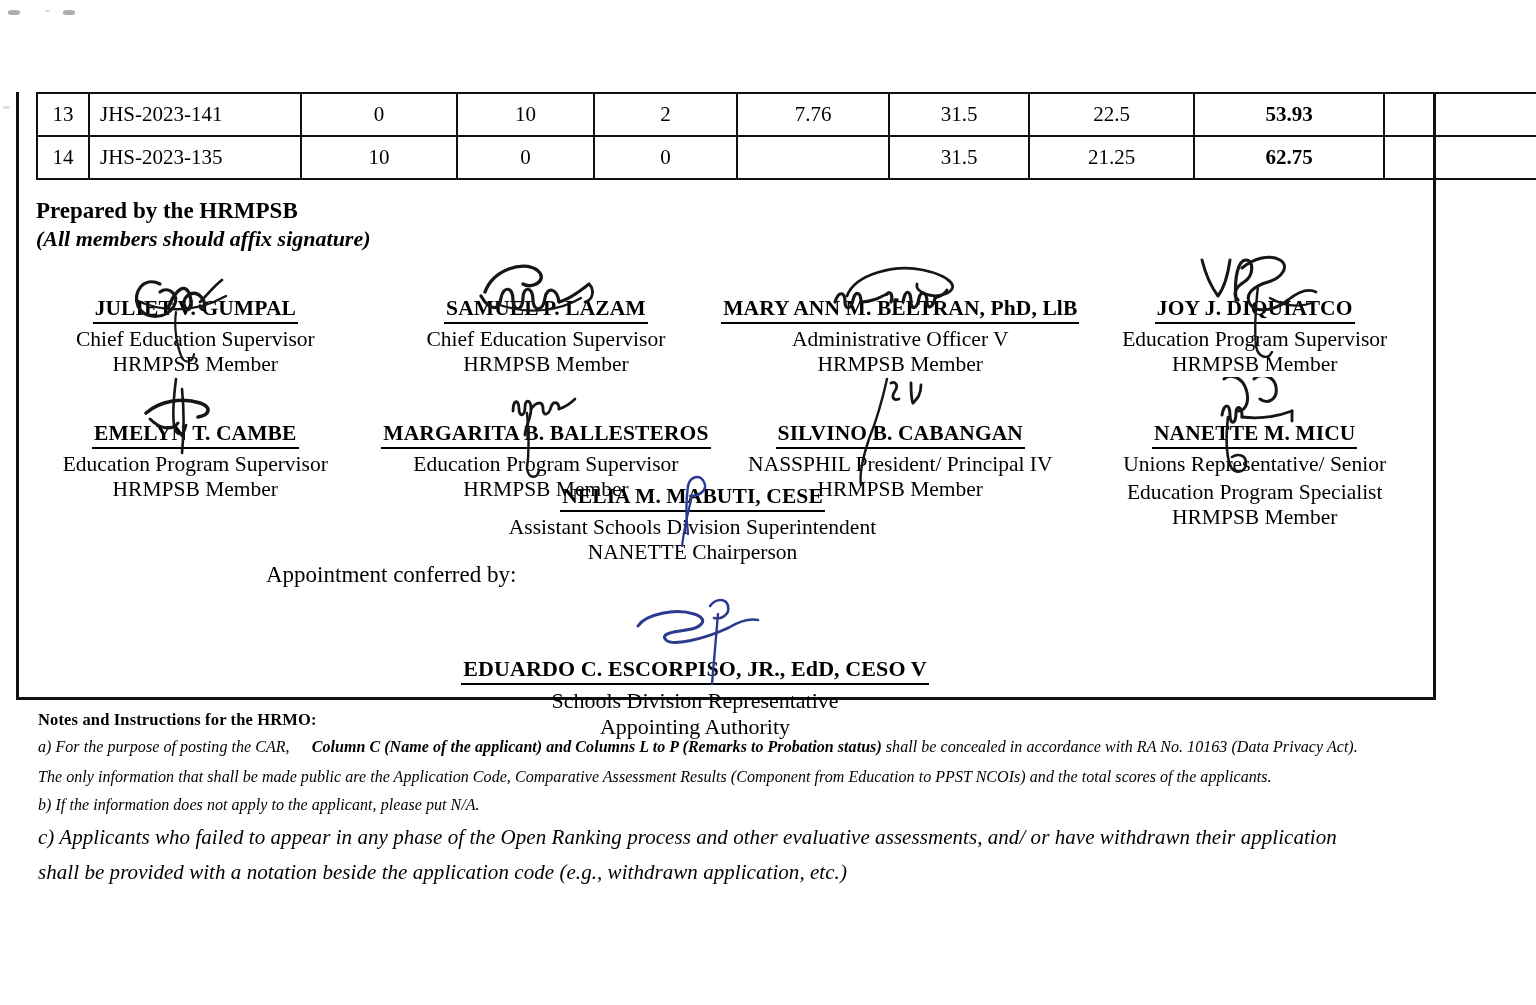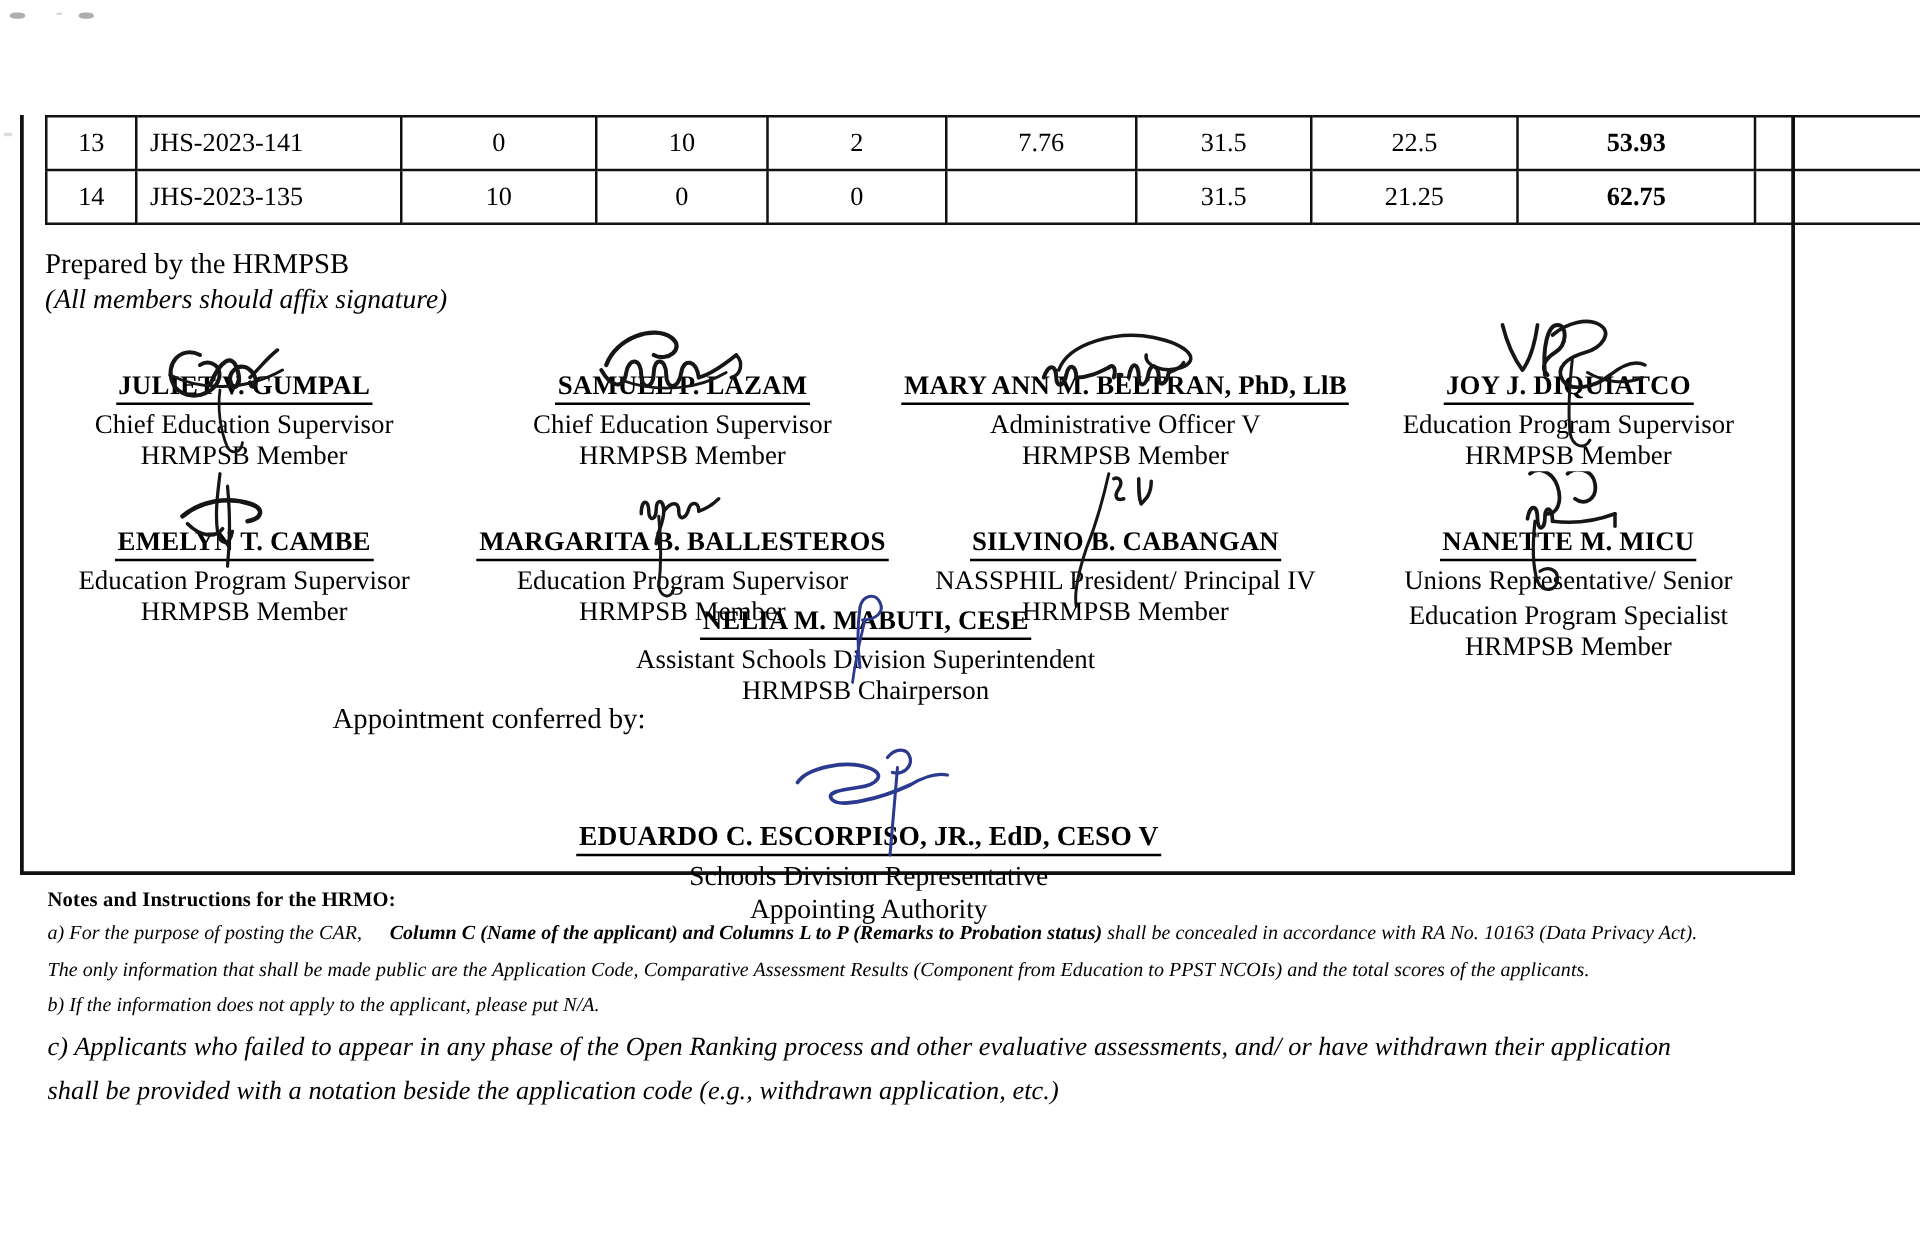--- a/index.html
+++ b/index.html
@@ -53,38 +53,39 @@
     font-size: 21px;
   }
   #results-table td {
     border: 2px solid #111;
     height: 41px;
     text-align: center;
     vertical-align: middle;
     padding: 0 4px;
     line-height: 1.1;
   }
-  #results-table td.c-no   { width: 30px;  text-align: center; padding: 0 20px; }
+  #results-table td.c-no   { width: 30px;  text-align: center; padding: 0 10px; }
   #results-table td.c-code { width: 196px; text-align: left; padding-left: 10px; }
   #results-table td.c-v1   { width: 146px; }
   #results-table td.c-v2   { width: 127px; }
   #results-table td.c-v3   { width: 133px; }
   #results-table td.c-v4   { width: 142px; }
   #results-table td.c-v5   { width: 130px; }
   #results-table td.c-v6   { width: 155px; }
   #results-table td.c-total{ width: 180px; font-weight: bold; }
   #results-table td.c-rem  { width: 145px; }
 
   
   #prepared-by {
     position: absolute;
     left: 36px;
     top: 196px;
     font-size: 23px;
     line-height: 1.28;
+    font-weight: bold;
   }
   #prepared-by .affix {
     font-style: italic;
     font-size: 22px;
   }
 
   
   #signature-grid {
     position: absolute;
     left: 20px;
@@ -367,21 +368,21 @@
   <div class="sig-cell">
     <svg class="sig-ink" viewBox="0 0 210 120" style="top:-28px;">
       <g fill="none" stroke="#2b3a8f" stroke-linecap="round" stroke-linejoin="round">
         <path d="M100 30 C98 44, 98 62, 100 78" stroke-width="2.4"></path>
         <path d="M100 30 C102 20, 112 18, 116 26 C120 34, 112 40, 102 40" stroke-width="2.4"></path>
         <path d="M104 40 C100 56, 96 74, 94 90" stroke-width="2.2"></path>
       </g>
     </svg>
     <div class="sig-name">NELIA M. MABUTI, CESE</div>
     <div class="sig-title">Assistant Schools Division Superintendent</div>
-    <div class="sig-role">HRMPSB Chairperson</div>
+    <div class="sig-role">NANETTE Chairperson</div>
   </div>
 </div>
 
 <div id="conferred-label">Appointment conferred by:</div>
 
 <div id="authority-block">
   <div class="sig-cell">
     <svg class="sig-ink" viewBox="0 0 210 120" style="top:-30px;width:300px;">
       <g fill="none" stroke="#2b3a8f" stroke-linecap="round" stroke-linejoin="round">
         <path d="M48 34 C56 22, 86 16, 104 22 C120 27, 112 36, 96 38 C82 40, 70 42, 76 48 C82 54, 112 48, 138 36" stroke-width="3"></path>

